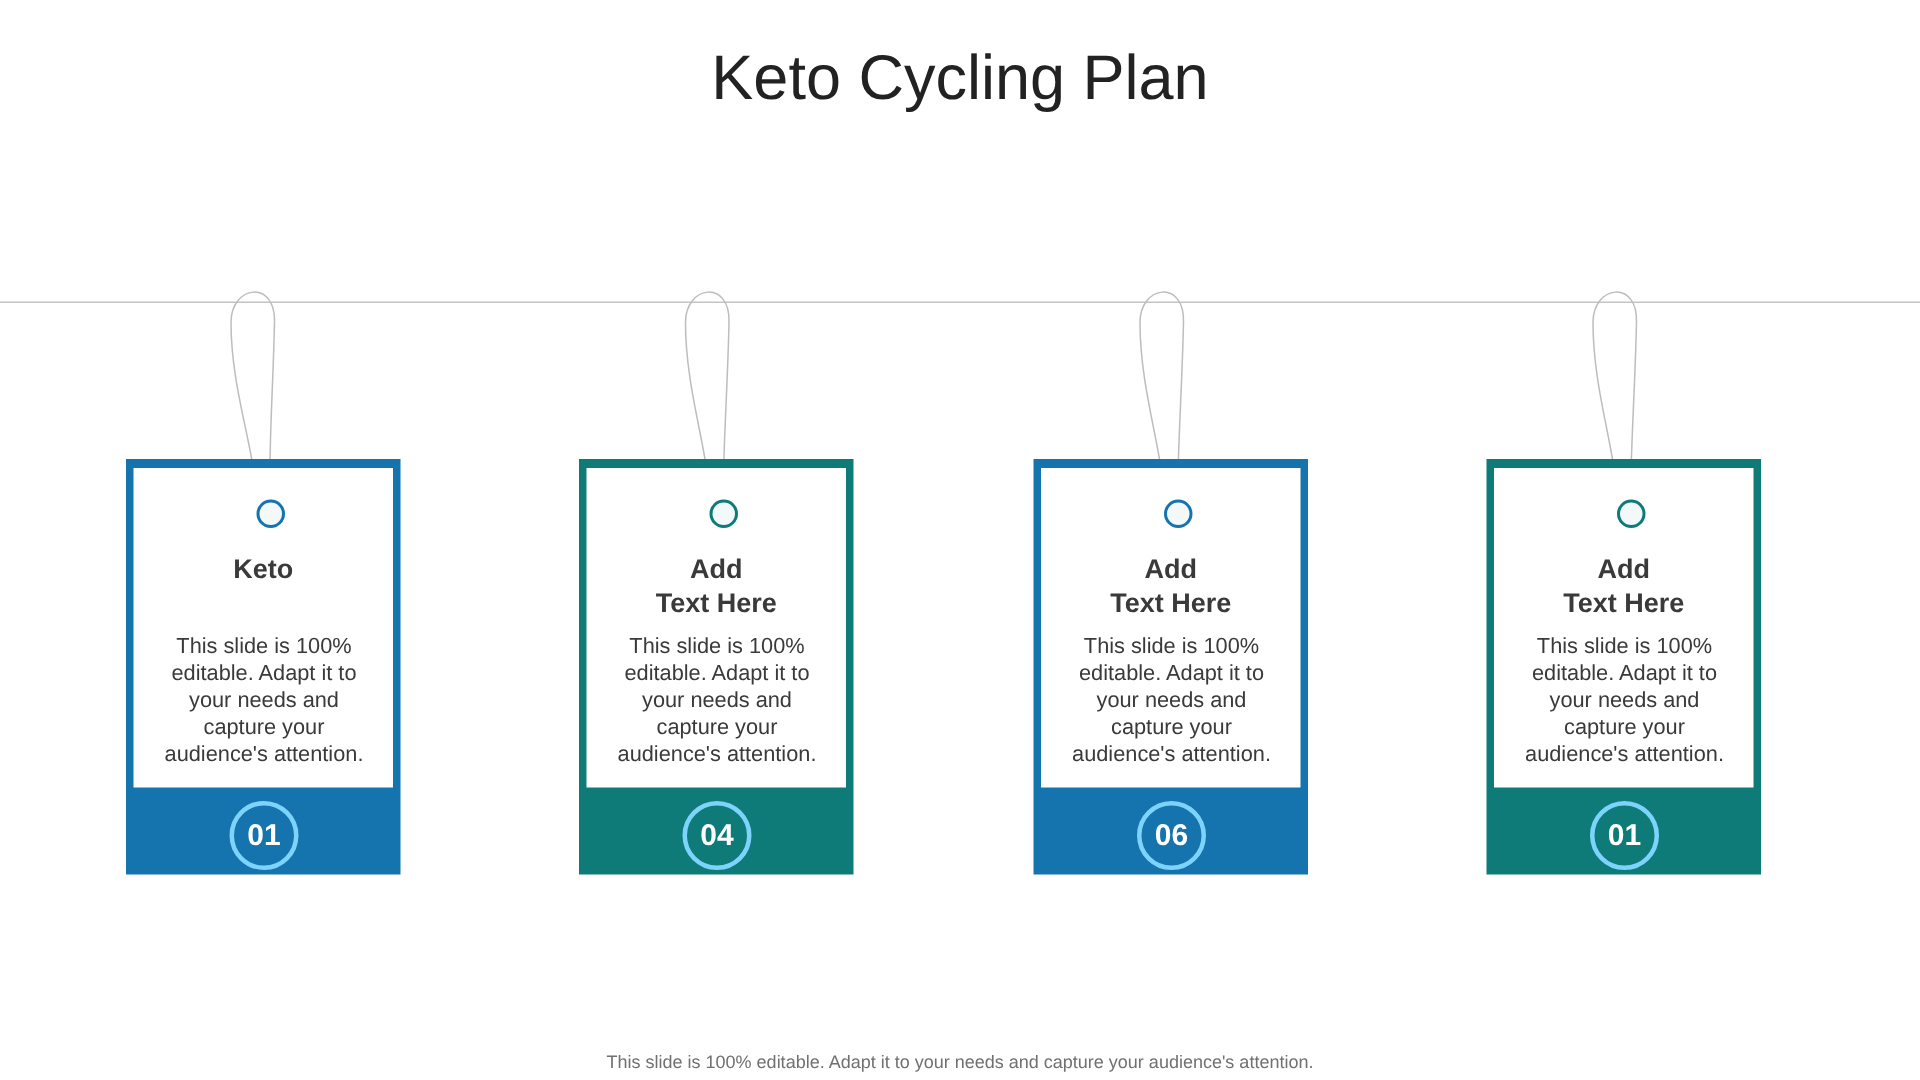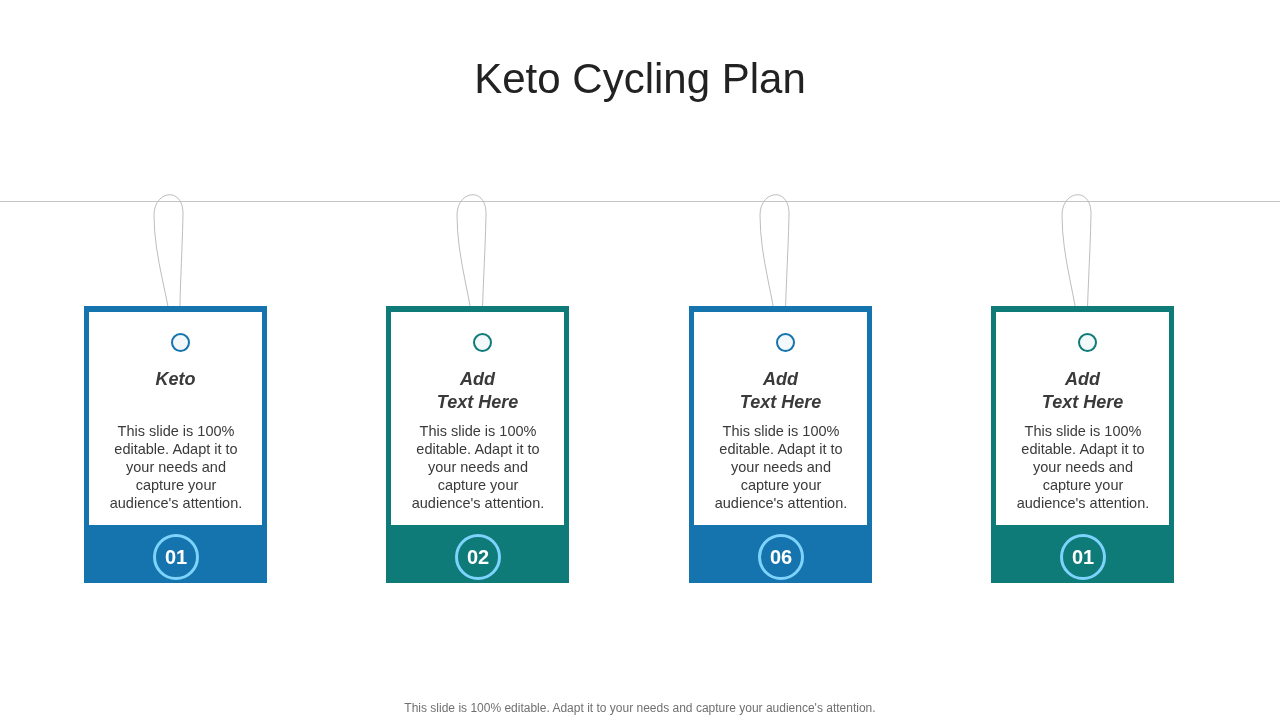--- a/index.html
+++ b/index.html
@@ -3,21 +3,21 @@
   <meta charset="utf-8">
   <style>
     html, body { margin: 0; padding: 0; }
     body {
       width: 1280px; height: 720px; position: relative; overflow: hidden;
       background: #ffffff;
       font-family: "Liberation Sans", sans-serif;
     }
     .title {
       position: absolute; top: 26px; left: 0; width: 1280px;
-      text-align: center; font-size: 42px; color: #222222; line-height: 52px; margin-top: 27px;
+      text-align: center; font-size: 42px; color: #222222; line-height: 52px;
     }
     .hline {
       position: absolute; top: 201px; left: 0; width: 1280px; height: 1px;
       background: #c4c4c4;
     }
     .strings { position: absolute; top: 0; left: 0; width: 1280px; height: 720px; pointer-events: none; }
     .tag {
       position: absolute; top: 306px; width: 183px; height: 277px;
       box-sizing: border-box;
     }
@@ -27,21 +27,20 @@
     }
     .tag .eyelet {
       position: absolute; left: 82px; top: 21px; width: 15px; height: 15px;
       border-radius: 50%; border: 2px solid; background: #f3f8fb;
       box-sizing: content-box;
     }
     .tag .heading {
       position: absolute; top: 56px; left: 0; width: 100%;
       text-align: center; font-weight: bold; font-size: 18px; line-height: 23px;
       color: #3a3a3a;
-      font-style: italic;
     }
     .tag .desc {
       position: absolute; top: 110px; left: 12px; width: 150px;
       text-align: center; font-size: 14.5px; line-height: 18px; color: #3a3a3a;
     }
     .tag .badge {
       position: absolute; left: 69px; top: 228px; width: 40px; height: 40px;
       border-radius: 50%; border: 3px solid #7dd3fc;
       display: flex; align-items: center; justify-content: center;
       color: #ffffff; font-weight: bold; font-size: 20px;
@@ -80,21 +79,21 @@
 
 <div class="tag" style="left:386px; background:#0f7b78;">
   <div class="inner">
     <div class="eyelet" style="border-color:#0f7b78;"></div>
     <div class="heading">
       <div>Add</div>
       <div>Text Here</div>
     </div>
     <div class="desc">This slide is 100% editable. Adapt it to your needs and capture your audience's attention.</div>
   </div>
-  <div class="badge">02</div>
+  <div class="badge">04</div>
 </div>
 
 <div class="tag" style="left:689px; background:#1574ad;">
   <div class="inner">
     <div class="eyelet" style="border-color:#1574ad;"></div>
     <div class="heading">
       <div>Add</div>
       <div>Text Here</div>
     </div>
     <div class="desc">This slide is 100% editable. Adapt it to your needs and capture your audience's attention.</div>

